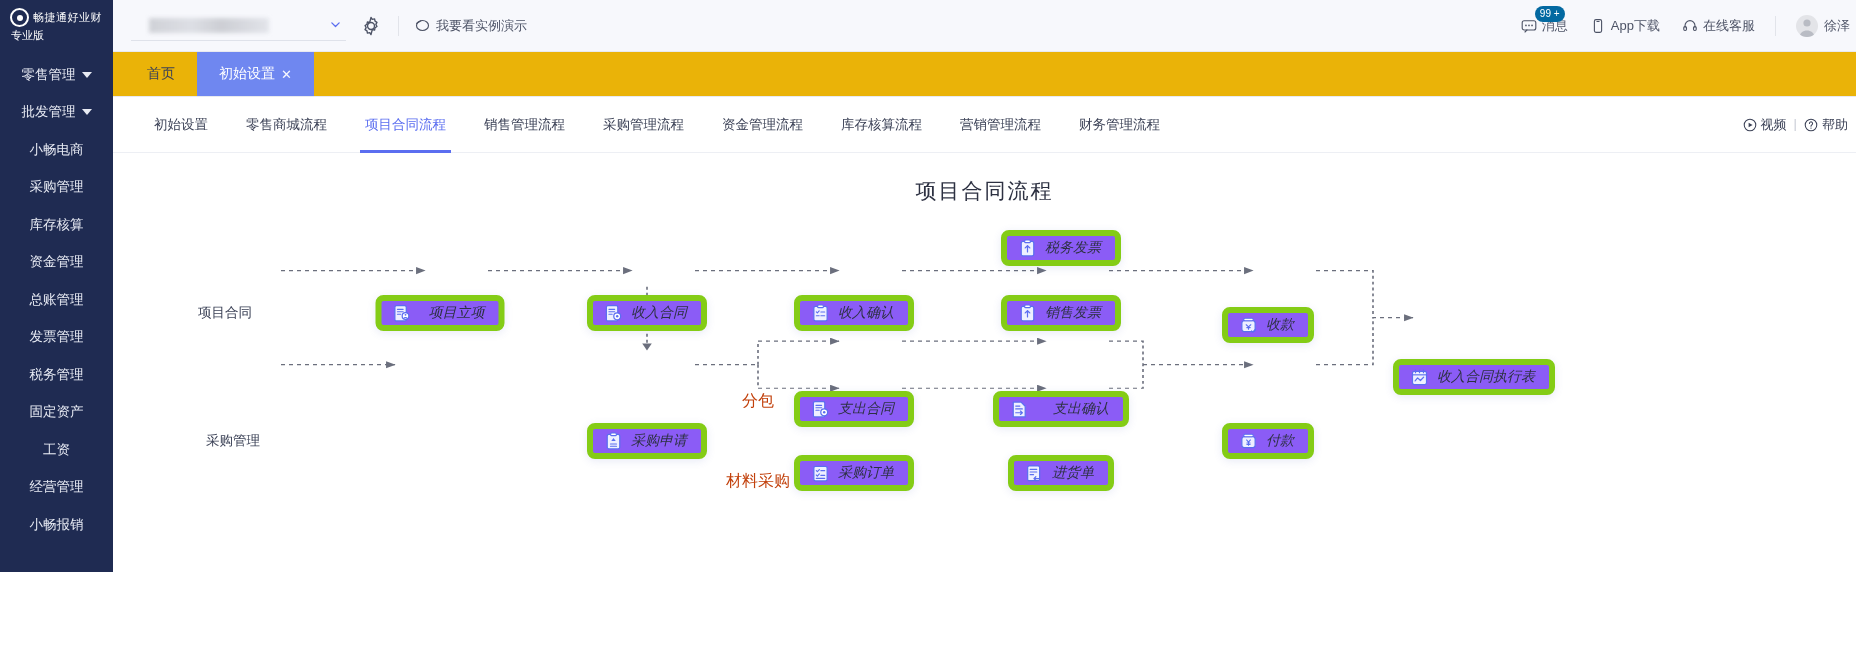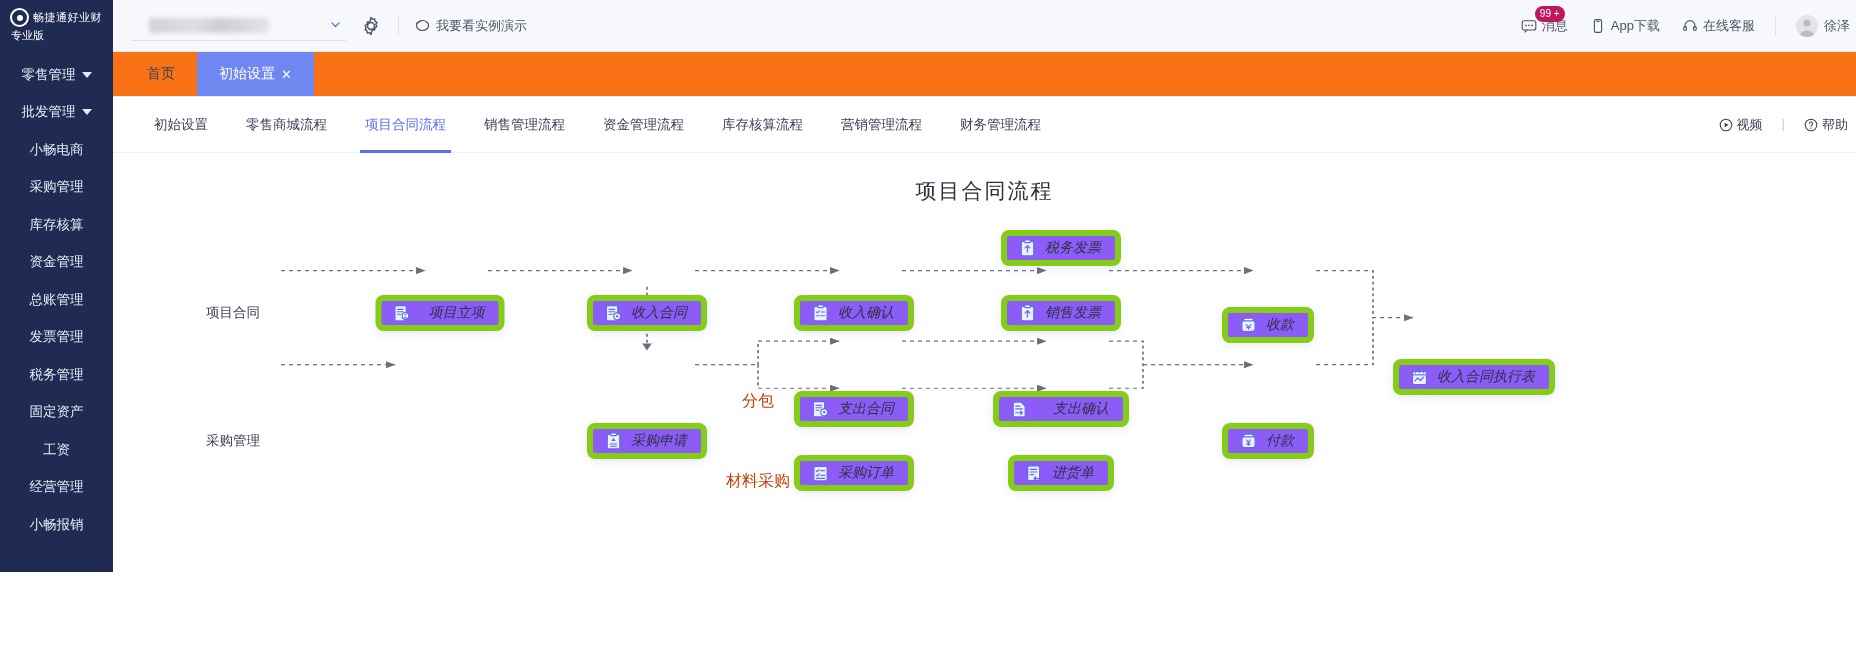--- a/index.html
+++ b/index.html
@@ -49,21 +49,21 @@
   .gear-btn { margin-left:14px; width:22px; height:22px; cursor:pointer; }
   .vdiv { width:1px; height:20px; background:#e2e4ea; margin:0 16px; }
   .demo-link { display:flex; align-items:center; gap:6px; color:#4d5366; font-size:13px; cursor:pointer; }
   .demo-ico { width:15px; height:15px; }
 
   .top-right { margin-left:auto; display:flex; align-items:center; padding-right:6px; gap:0; }
   .tr-item { display:flex; align-items:center; gap:5px; color:#4d5366; font-size:13px; margin-left:22px; cursor:pointer; position:relative; }
   .tr-ico { width:16px; height:16px; display:block; }
   .badge {
     position:absolute; left:14px; top:-11px;
-    background:#be185d; color:#fff; font-size:10px; line-height:1;
+    background:#0369a1; color:#fff; font-size:10px; line-height:1;
     padding:3px 5px 3.5px 5px; border-radius:9px; white-space:nowrap;
     font-family:"Liberation Sans", sans-serif;
   }
   .avatar-wrap { display:flex; align-items:center; gap:6px; margin-left:20px; cursor:pointer; }
   .avatar {
     width:22px; height:22px; border-radius:50%; background:#e3e4e8;
     display:flex; align-items:flex-end; justify-content:center; overflow:hidden;
   }
   .avatar svg { display:block; }
   .uname { color:#4d5366; font-size:13px; white-space:nowrap; }
@@ -79,21 +79,21 @@
   .side-item {
     height:37.5px; display:flex; align-items:center; justify-content:center;
     gap:6px; font-size:13.5px; color:#e8ebf4; cursor:pointer; white-space:nowrap;
   }
   .caret { width:0;height:0;border-left:5px solid transparent;border-right:5px solid transparent;border-top:6px solid #e8ebf4; }
 
   
   .main { flex:1; min-width:0; display:flex; flex-direction:column; background:#fff; }
 
   .tabstrip {
-    height:45px; min-height:45px; background:#f97316;
+    height:45px; min-height:45px; background:#eab308;
     display:flex; align-items:stretch; padding-left:12px;
     border-bottom:1px solid #e8eaf0;
   }
   .tab {
     display:flex; align-items:center; justify-content:center; gap:6px;
     padding:0 22px; font-size:14px; color:#3c4257; cursor:pointer;
   }
   .tab.active { background:#6f87f0; color:#fff; }
   .tab-close { font-size:13px; opacity:.95; }
 
@@ -102,21 +102,21 @@
     padding-left:22px; border-bottom:1px solid #edeff4; position:relative;
   }
   .subtab {
     font-size:13.5px; color:#3c4257; padding:0 19px; height:56px;
     display:flex; align-items:center; cursor:pointer; white-space:nowrap; position:relative;
   }
   .subtab.active { color:#5b6ef0; }
   .subtab.active::after{
     content:""; position:absolute; left:14px; right:14px; bottom:0; height:2.5px; background:#5b6ef0;
   }
-  .subnav-right { margin-left:auto; display:flex; align-items:flex-start; padding-right:8px; gap:12px; color:#3c4257; font-size:13px; }
+  .subnav-right { margin-left:auto; display:flex; align-items:flex-start; padding-right:8px; gap:0; color:#3c4257; font-size:13px; }
   .snr-item { display:flex; align-items:center; gap:4px; cursor:pointer; }
   .snr-sep { margin:0 7px; color:#c9ccd6; }
 
   
   .canvas { position:relative; flex:1; min-height:0; overflow:hidden; }
   .flow-title {
     position:absolute; left:0; right:0; top:24px; text-align:center;
     font-size:21px; color:#2d3142; letter-spacing:2px;
   }
   .svg-layer { position:absolute; inset:0; width:100%; height:100%; }
@@ -287,20 +287,23 @@
         <div class="subtab">
           <span>零售商城流程</span>
           </div>
         <div class="subtab active">
           <span>项目合同流程</span>
           </div>
         <div class="subtab">
           <span>销售管理流程</span>
           </div>
         <div class="subtab">
+          <span>采购管理流程</span>
+          </div>
+        <div class="subtab">
           <span>资金管理流程</span>
           </div>
         <div class="subtab">
           <span>库存核算流程</span>
           </div>
         <div class="subtab">
           <span>营销管理流程</span>
           </div>
         <div class="subtab">
           <span>财务管理流程</span>
@@ -361,21 +364,21 @@
             <path d="M789,320 L933,320"></path>
 
             <path d="M996,256 L1030,256 L1030,288" marker-end="none"></path>
             <path d="M996,320 L1030,320 L1030,288" marker-end="none"></path>
             <path d="M1030,288 L1140,288"></path>
 
             <path d="M1203,288 L1260,288 L1260,224" marker-end="none"></path>
           </g>
         </svg>
 
-        <div class="rowlabel" style="left:120px; top:160px;">
+        <div class="rowlabel" style="left:112px; top:160px;">
           <span>项目合同</span>
         </div>
         <div class="rowlabel" style="left:120px; top:288px;">
           <span>采购管理</span>
         </div>
 
         <div class="edgelabel" style="left:645px; top:248px;">
           <span>分包</span>
         </div>
         <div class="edgelabel" style="left:645px; top:328px;">

